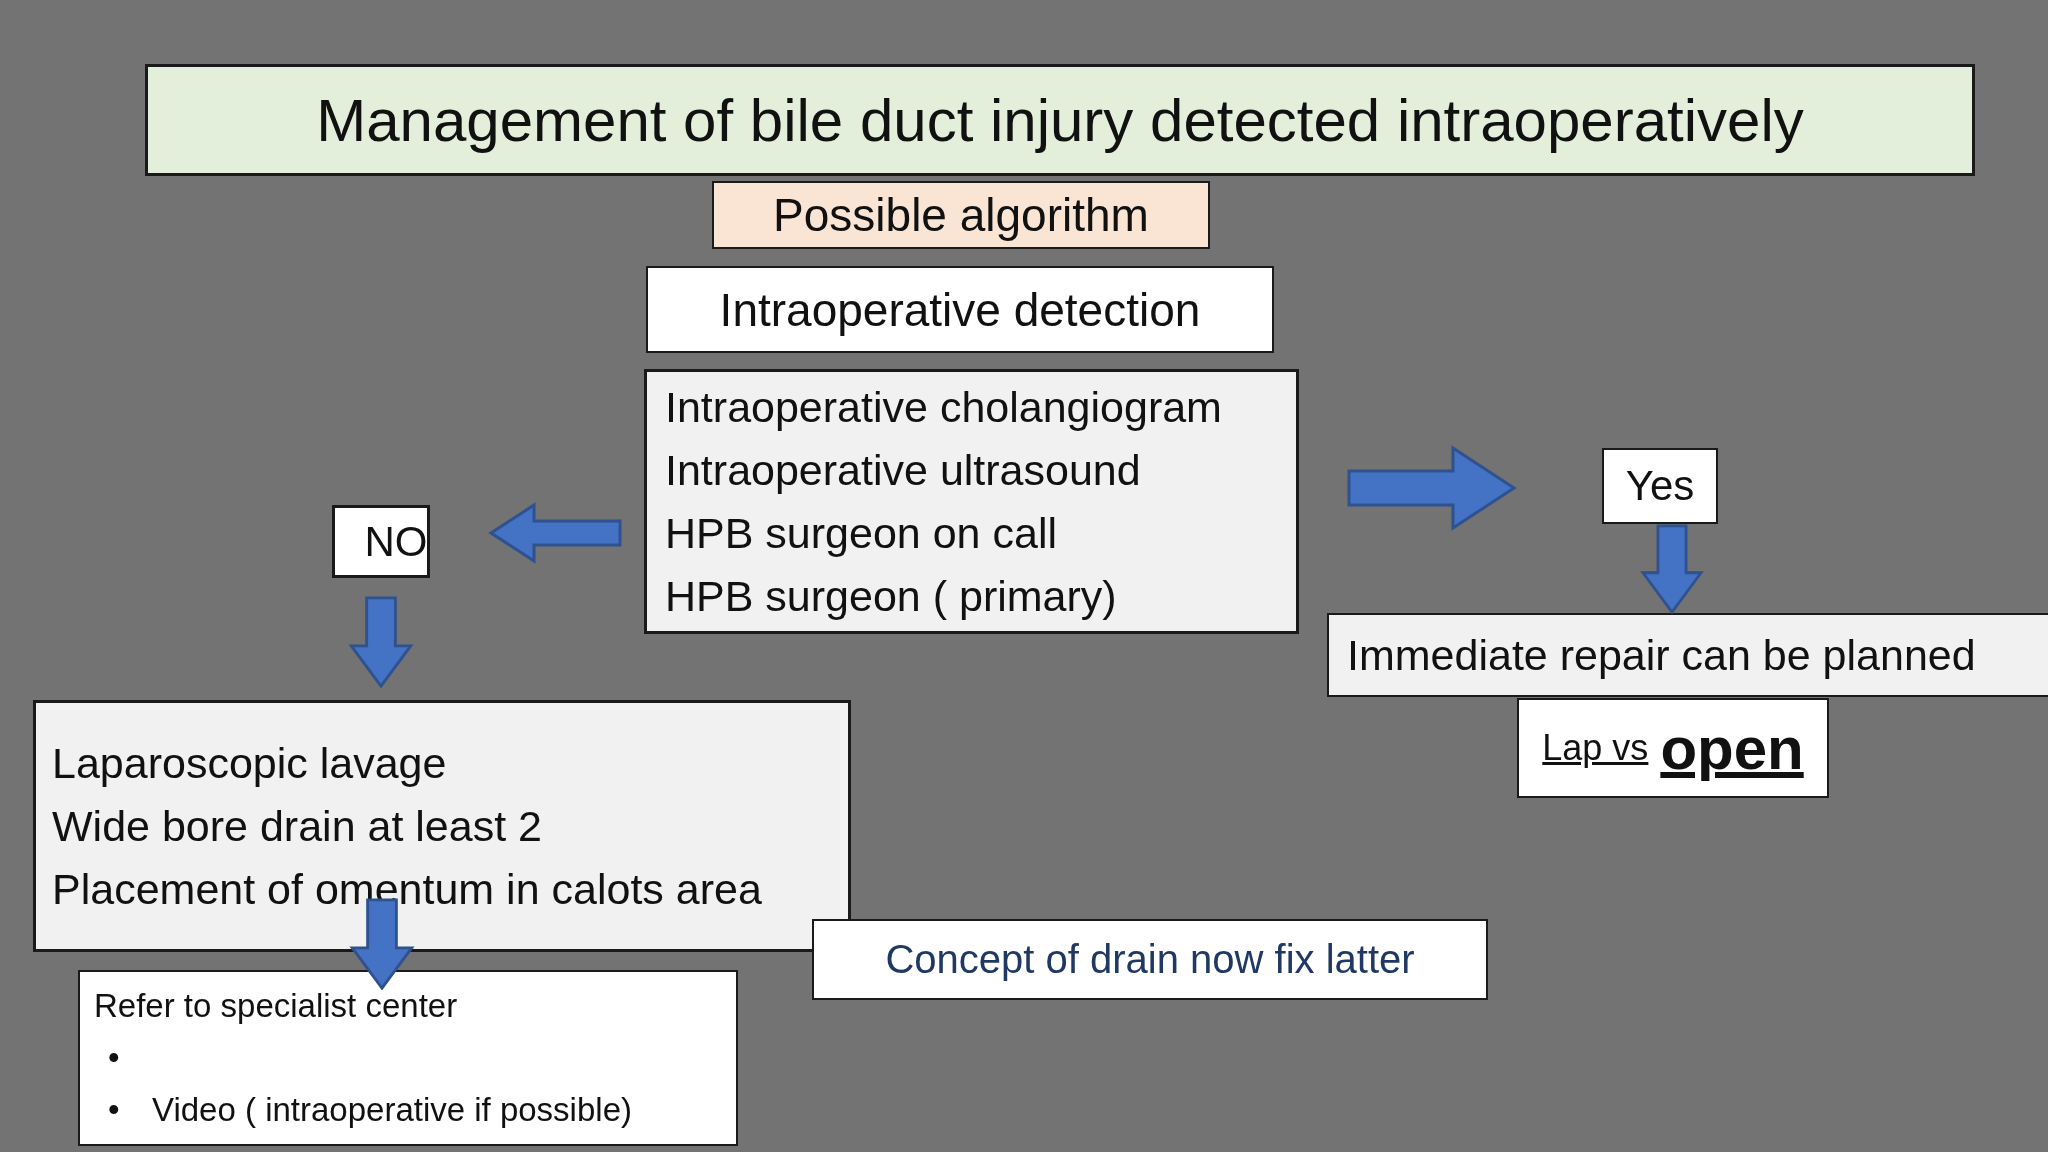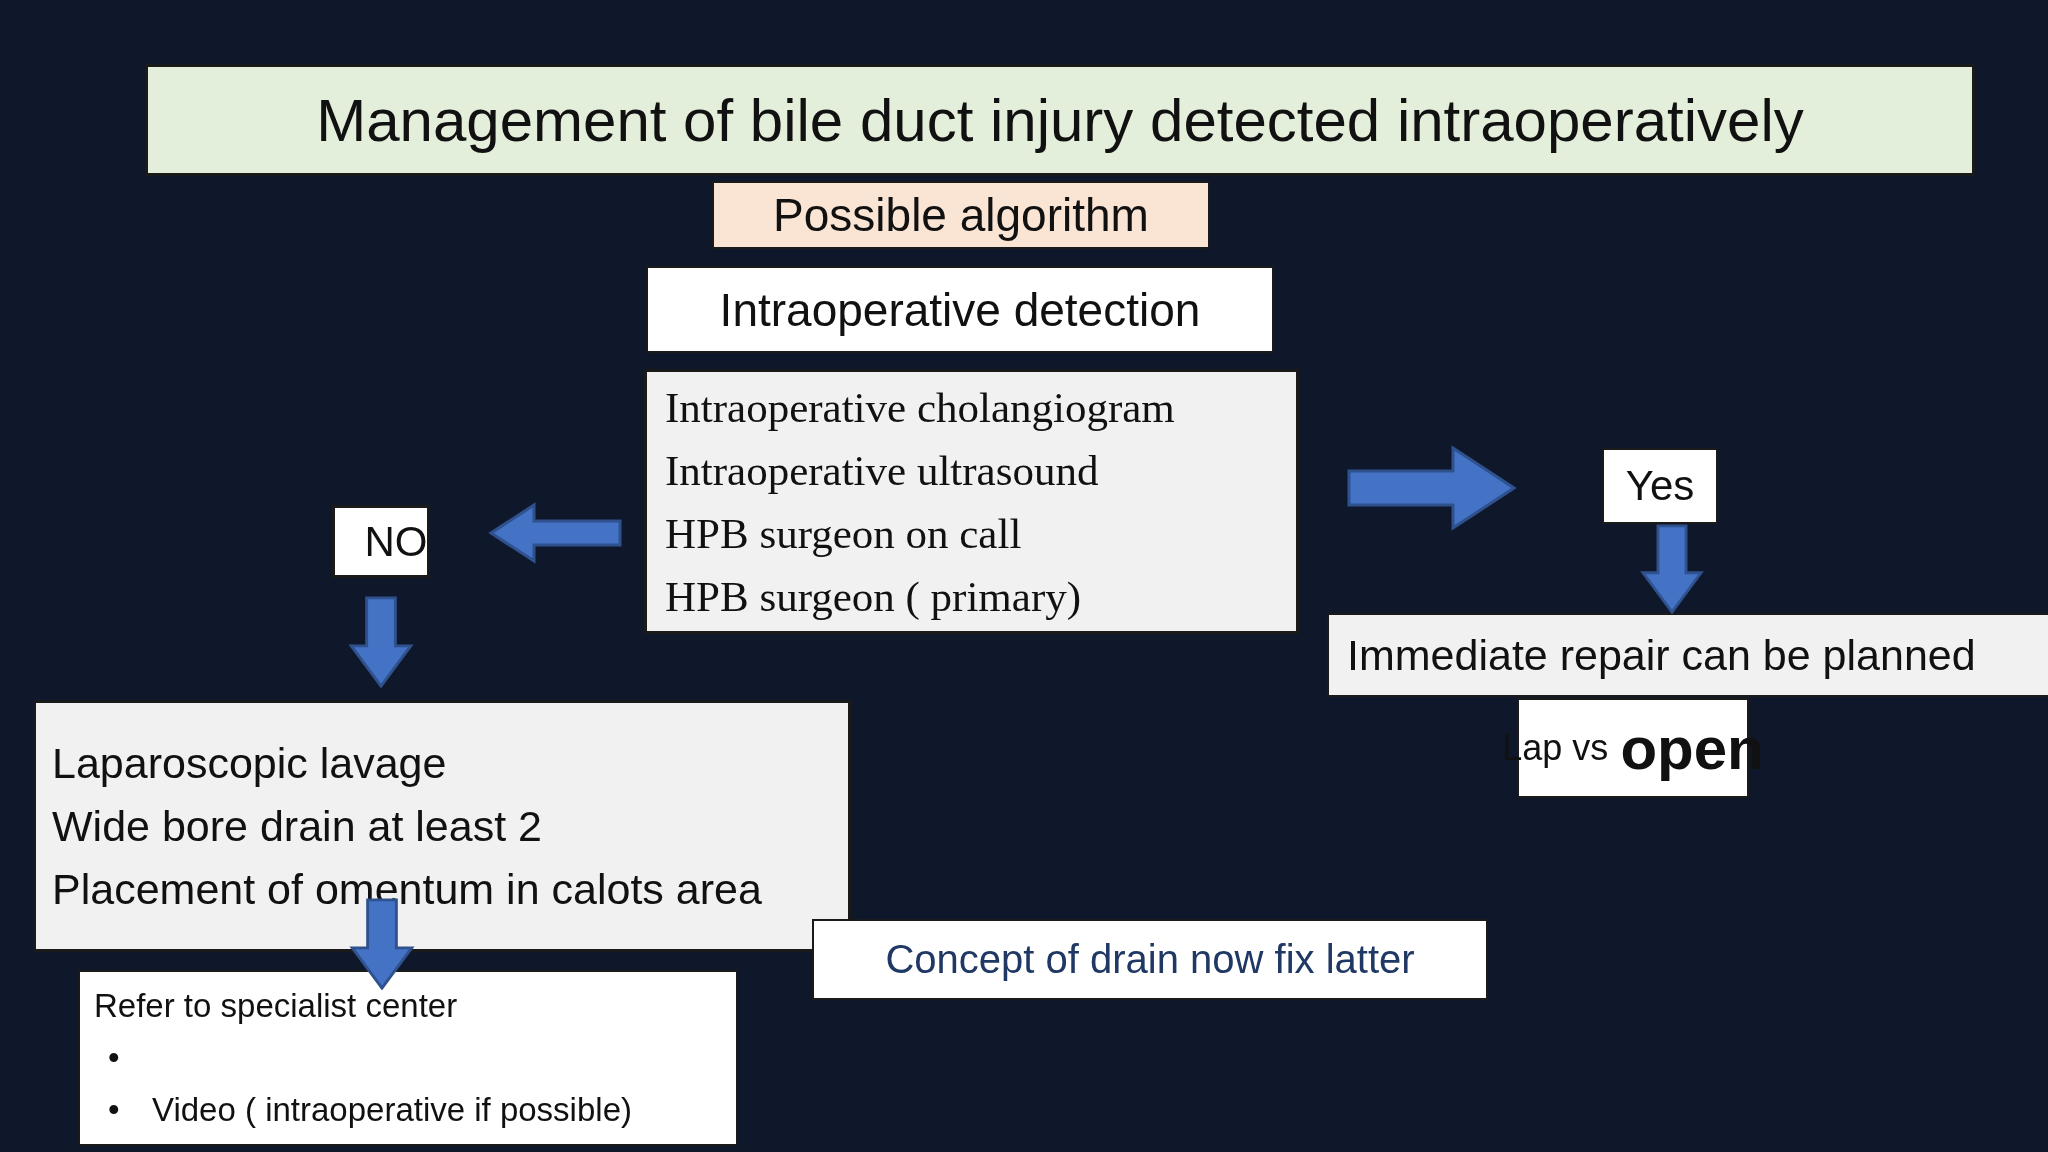--- a/index.html
+++ b/index.html
@@ -4,21 +4,21 @@
 <style>
   html, body {
     margin: 0;
     padding: 0;
     background: #ffffff;
   }
   .canvas {
     position: relative;
     width: 2048px;
     height: 1152px;
-    background: #0f172a;
+    background: #737373;
     overflow: hidden;
     font-family: "Liberation Sans", sans-serif;
     color: var(--text, #111);
   }
   .box {
     position: absolute;
     box-sizing: border-box;
     background: #ffffff;
     border: 2px solid var(--box-border, #1a1a1a);
     display: flex;
@@ -45,40 +45,39 @@
   }
   .assessment-box {
     left: 644px; top: 369px; width: 655px; height: 265px;
     border-width: 3px;
     font-size: 43px;
     line-height: 63px;
     flex-direction: column;
     align-items: flex-start;
     justify-content: center;
     padding-left: 18px;
-    font-family: Liberation Serif, serif;
   }
   .no-box {
     left: 332px; top: 505px; width: 98px; height: 73px;
     border-width: 3px;
     font-size: 42px;
     padding-left: 30px;
   }
   .yes-box {
     left: 1602px; top: 448px; width: 116px; height: 76px;
     font-size: 42px;
   }
   .immediate-box {
     left: 1327px; top: 613px; width: 725px; height: 84px;
     font-size: 43px;
     justify-content: flex-start;
     padding-left: 18px;
   }
   .lap-open-box {
-    left: 1517px; top: 698px; width: 232px; height: 100px;
+    left: 1517px; top: 698px; width: 312px; height: 100px; text-decoration: underline;
   }
   .lap-open-box .small { font-size: 36px; margin-right: 12px; }
   .lap-open-box .big   { font-size: 60px; font-weight: bold; }
   .lavage-box {
     left: 33px; top: 700px; width: 818px; height: 252px;
     border-width: 3px;
     font-size: 43px;
     line-height: 63px;
     flex-direction: column;
     align-items: flex-start;

